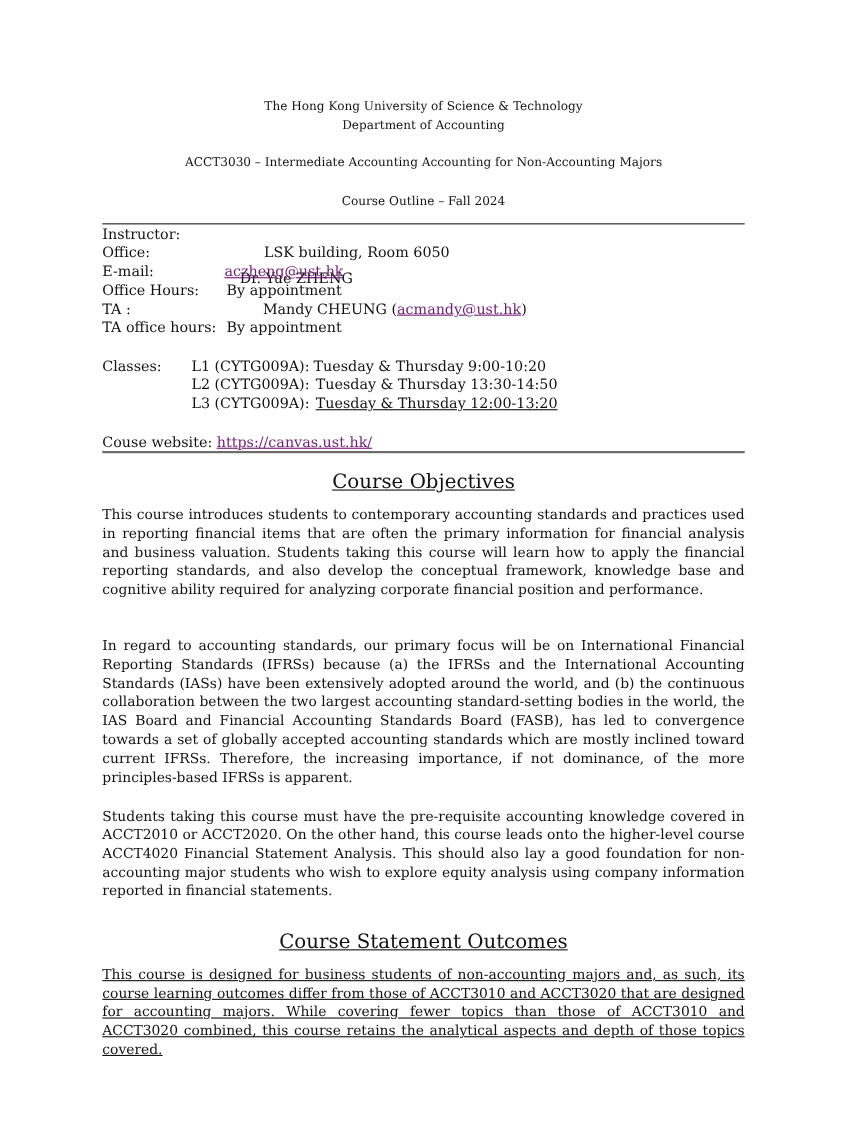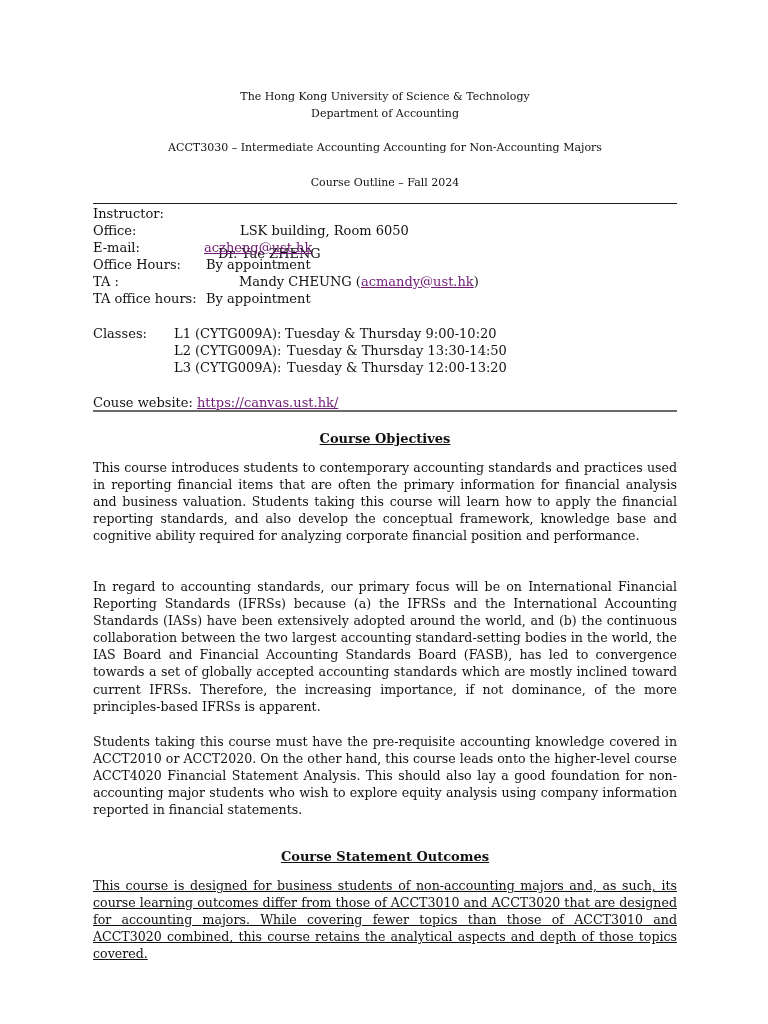--- a/index.html
+++ b/index.html
@@ -66,22 +66,22 @@
     }
     a.link {
       color: #701a75;
       text-decoration: underline;
     }
     .section-title {
       position: absolute;
       left: 0;
       width: 584px;
       text-align: center;
-      font-weight: bold;
-      font-size: 13px;
+      font-weight: normal;
+      font-size: 18px;
       line-height: 17px;
     }
     .section-title span {
       text-decoration: underline;
     }
     .para {
       position: absolute;
       left: 0;
       width: 584px;
       font-size: 12.6px;
@@ -130,21 +130,21 @@
     <span class="info-label">Classes:</span>
     <span class="info-value" style="left:81px;">L1 (CYTG009A):</span>
     <span class="info-value" style="left:192px;">Tuesday &amp; Thursday 9:00-10:20</span>
   </div>
   <div class="info-row" style="top:342px;">
     <span class="info-value" style="left:81px;">L2 (CYTG009A):</span>
     <span class="info-value" style="left:194px;">Tuesday &amp; Thursday 13:30-14:50</span>
   </div>
   <div class="info-row" style="top:359px;">
     <span class="info-value" style="left:81px;">L3 (CYTG009A):</span>
-    <span class="info-value" style="left:194px;">Tuesday &amp; Thursday 12:00-13:20</span>
+    <span class="info-value" style="left:194px;text-decoration:underline;">Tuesday &amp; Thursday 12:00-13:20</span>
   </div>
 
   <div class="info-row" style="top:394px;">
     <span class="info-label">Couse website:</span>
     <a class="info-value link" style="left:104px;">https://canvas.ust.hk/</a>
   </div>
 
   <div class="rule-bottom"></div>
 
   <div class="section-title" style="top:430px;">

